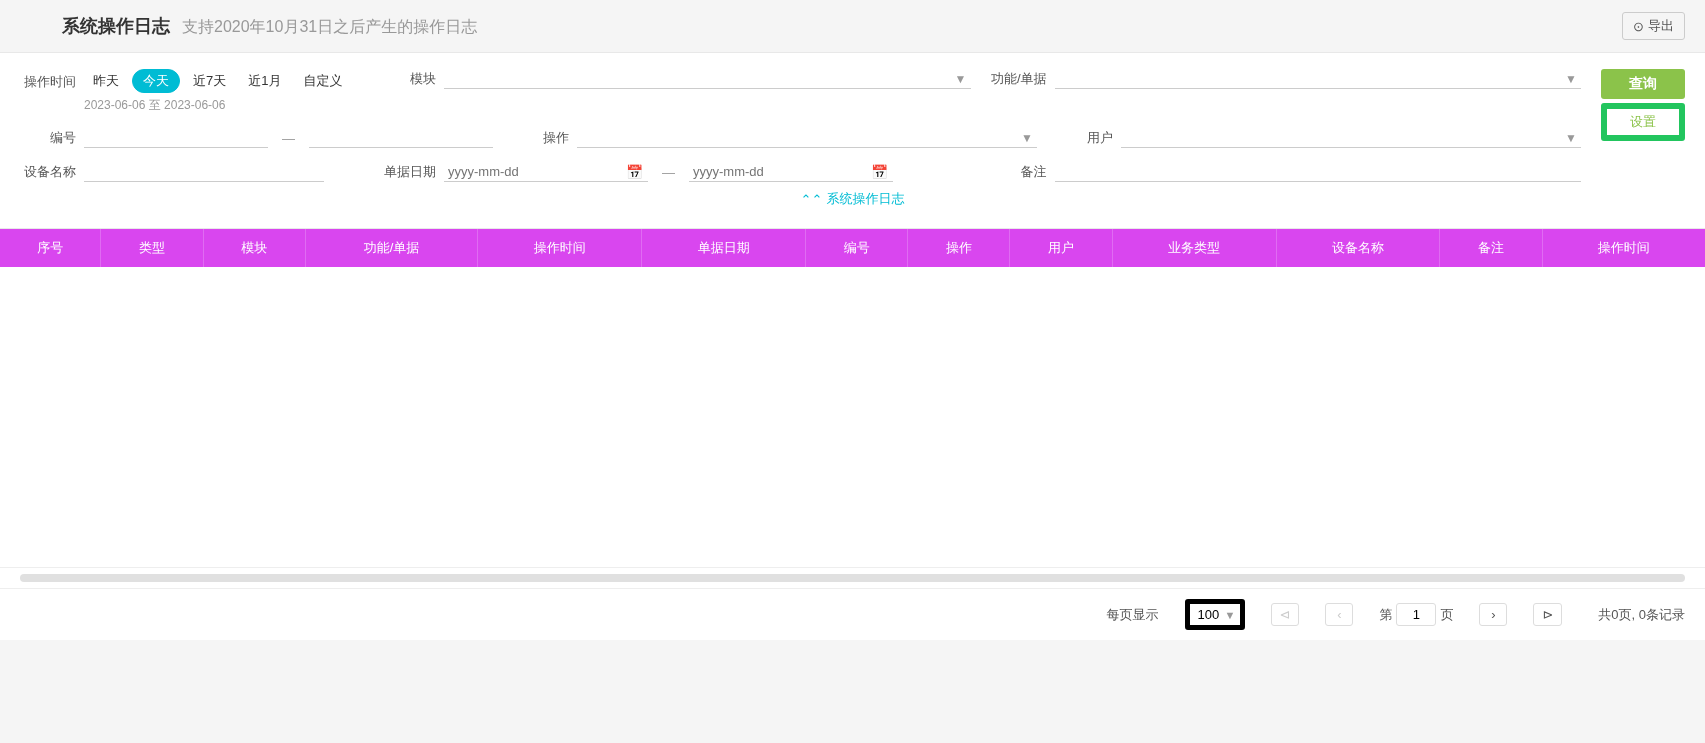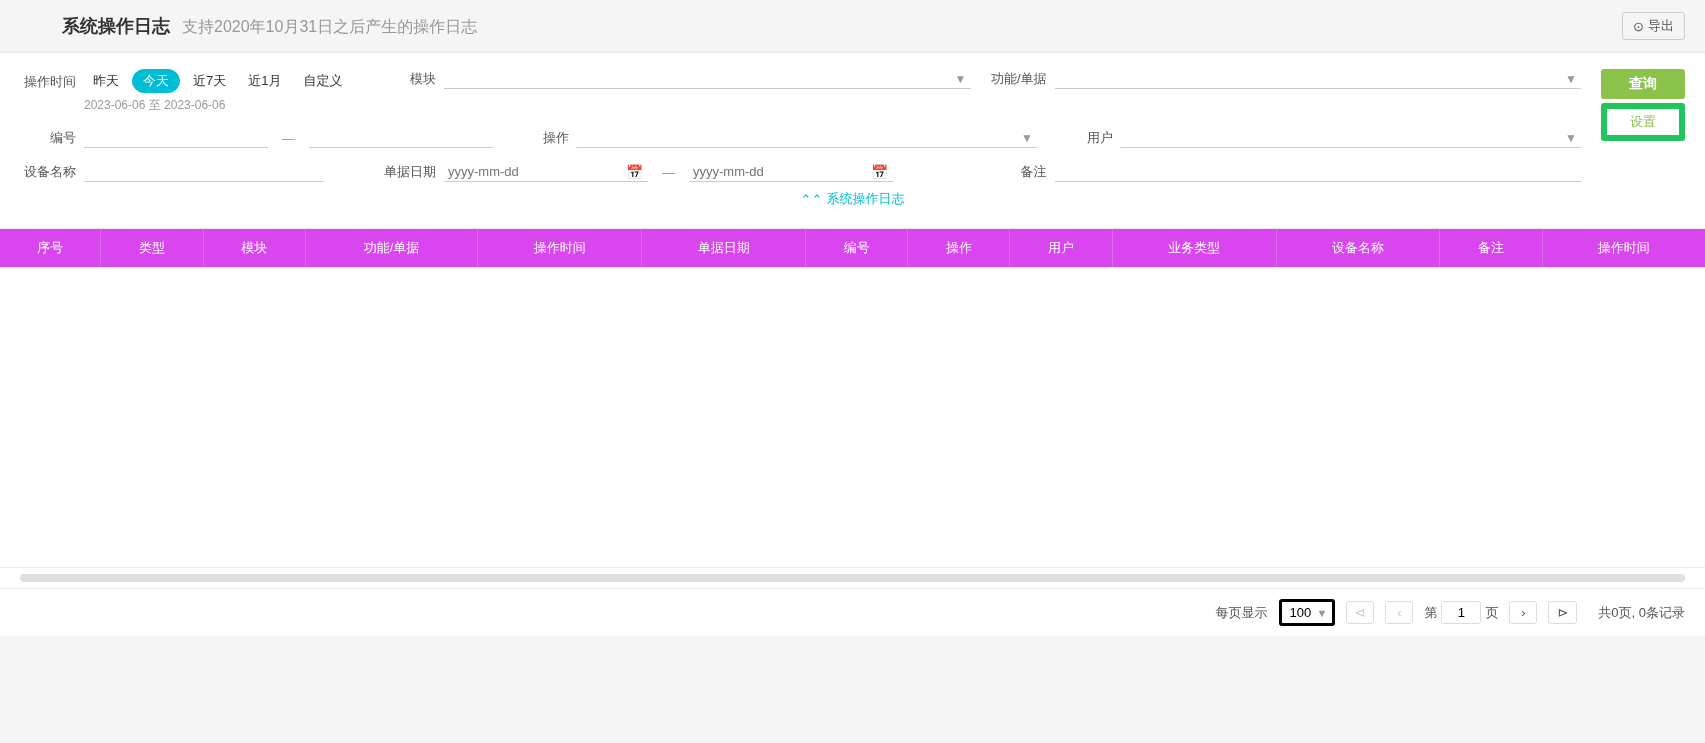--- a/index.html
+++ b/index.html
@@ -106,26 +106,26 @@
       padding: 6px 0; background: #fff; border-top: 1px solid #eee;
     }
     .fake-scrollbar {
       height: 8px; background: #e0e0e0; border-radius: 4px;
       margin: 0 20px; cursor: pointer;
     }
 
     
     .pagination {
       display: flex; align-items: center; justify-content: flex-end;
-      padding: 10px 20px; background: #fff; border-top: 1px solid #eee; gap: 11px;
+      padding: 10px 20px; background: #fff; border-top: 1px solid #eee; gap: 26px;
     }
     .page-size-label { color: #555; font-size: 13px; }
     .page-size-select-wrap {
       position: relative; display: inline-flex; align-items: center;
-      border: 3px solid #000000; border-radius: 3px; background: #fff;
+      border: 5px solid #000000; border-radius: 3px; background: #fff;
     }
     .page-size-select-wrap select {
       appearance: none; border: none; outline: none; background: transparent;
       padding: 3px 20px 3px 8px; font-size: 13px; cursor: pointer;
     }
     .page-size-select-wrap .chevron { position: absolute; right: 4px; font-size: 11px; color: #999; pointer-events: none; }
     .page-nav-btn {
       background: none; border: 1px solid #ddd; border-radius: 3px;
       padding: 3px 8px; cursor: pointer; color: #555; font-size: 13px; min-width: 28px;
     }

